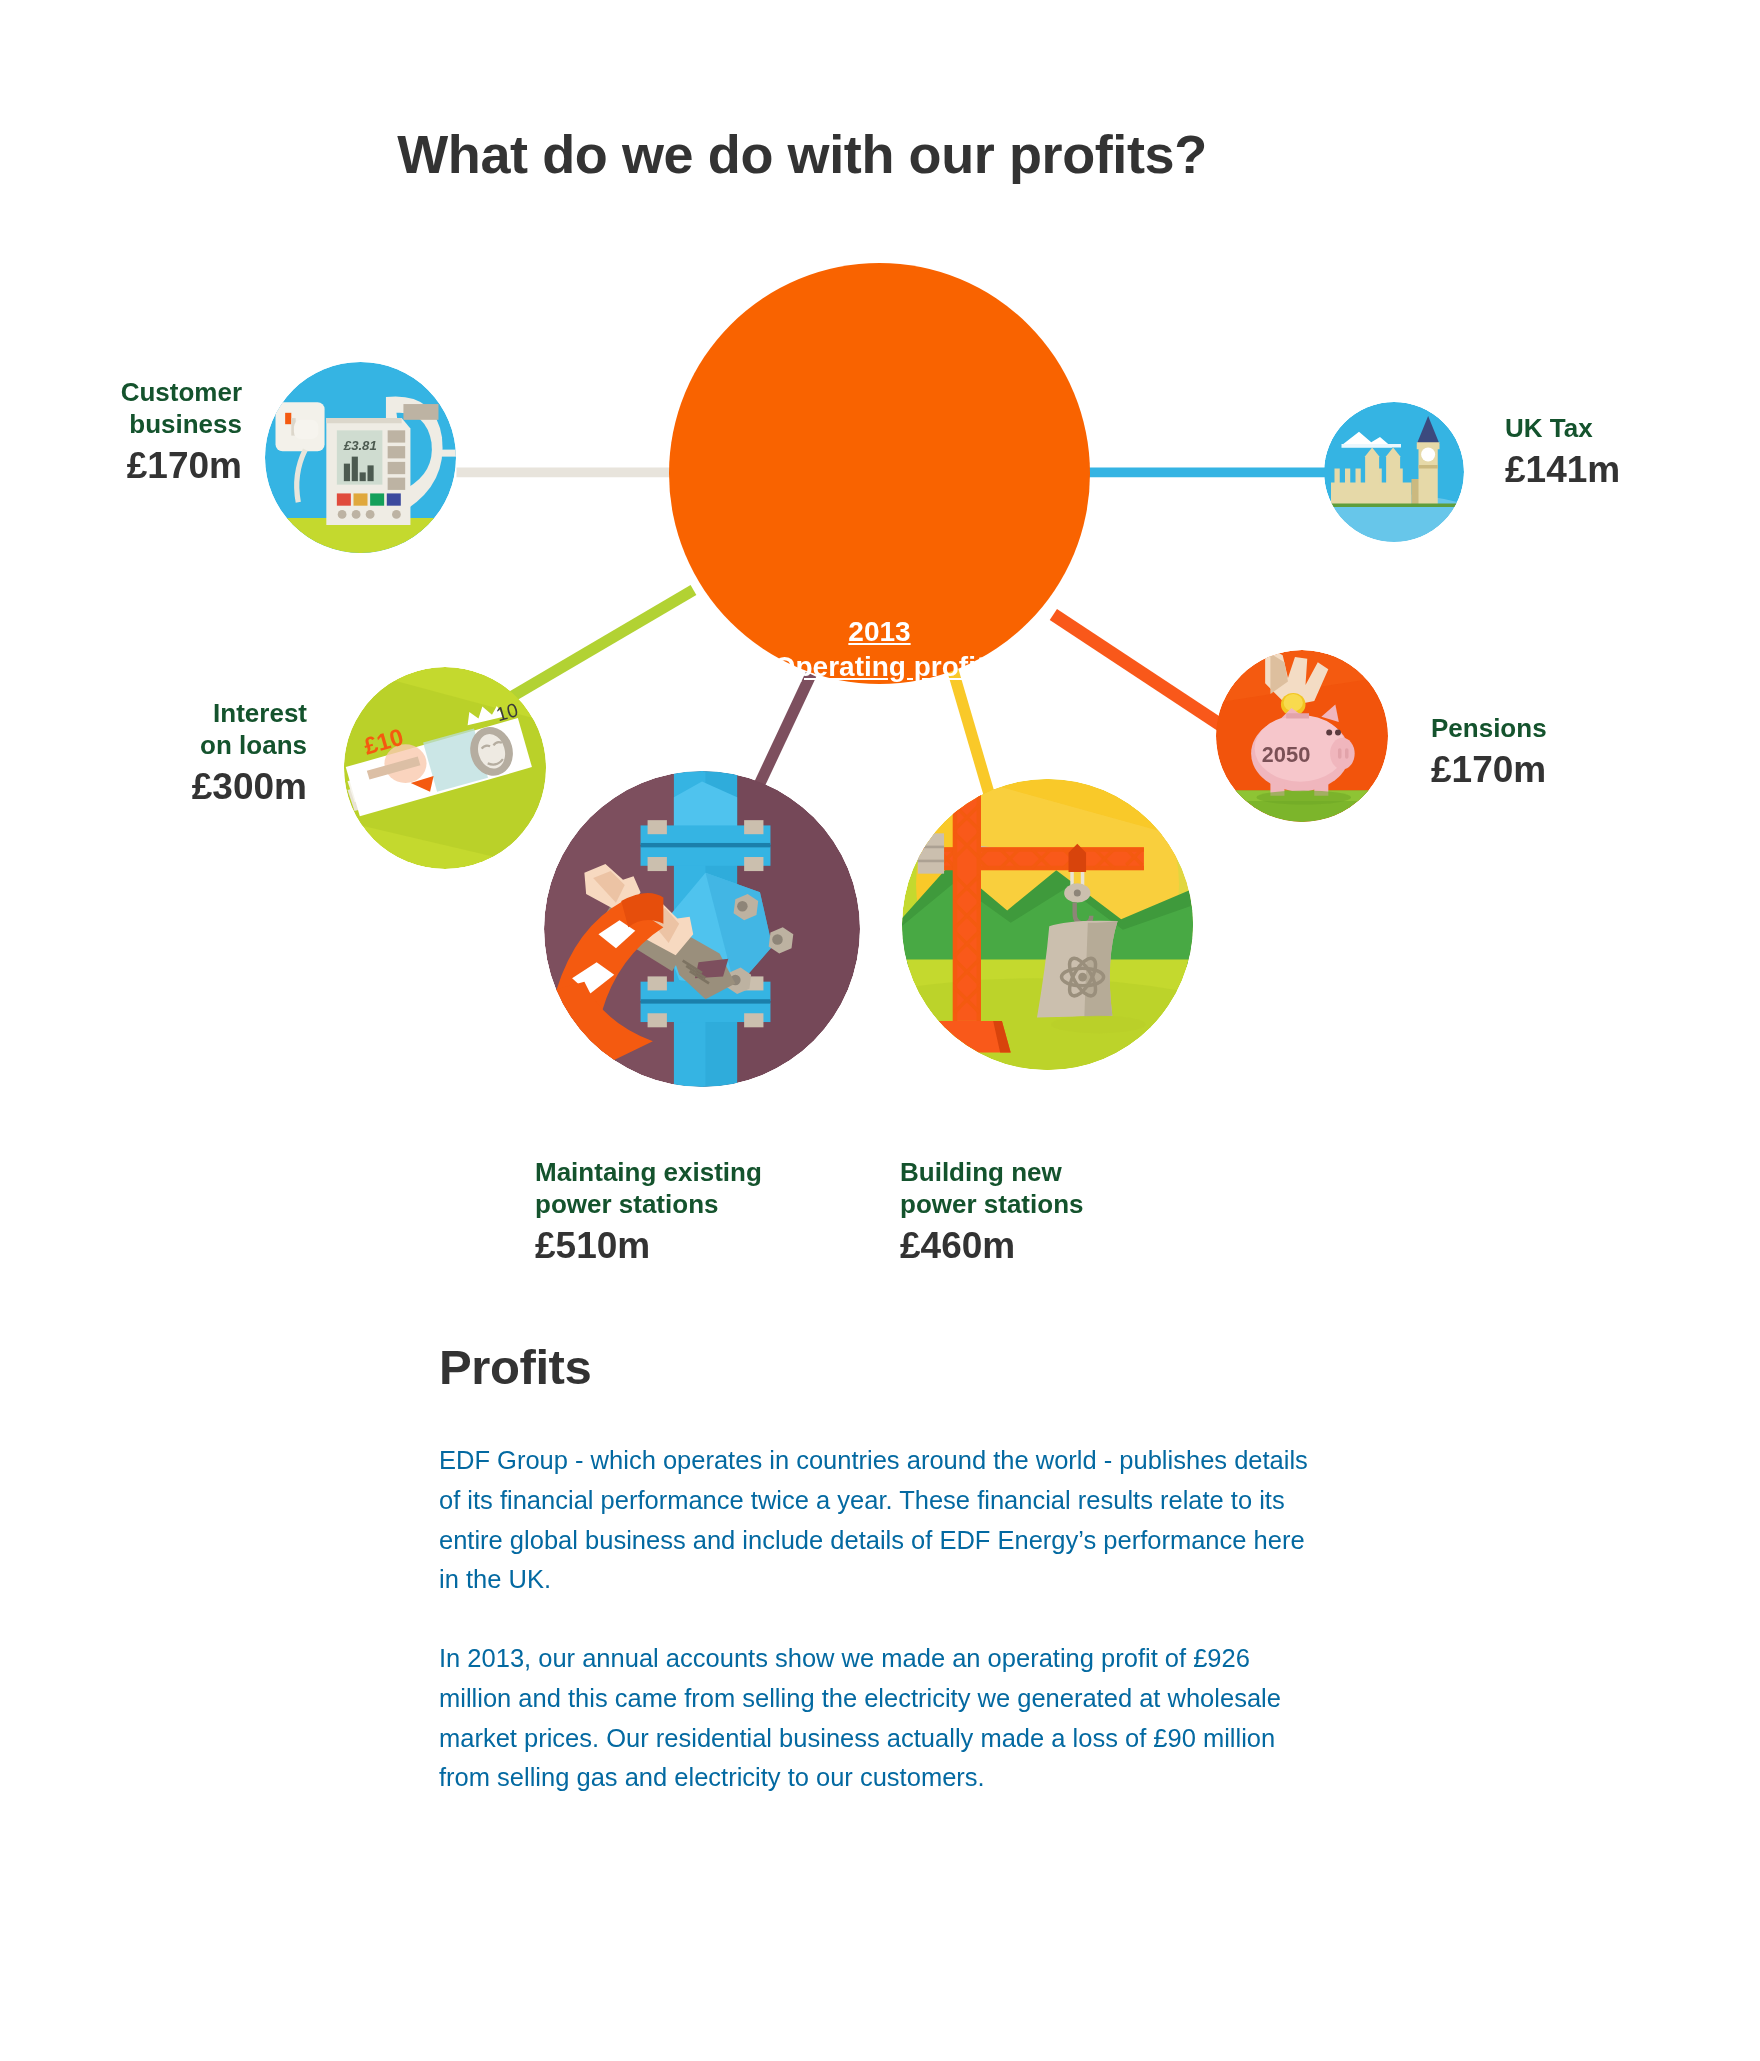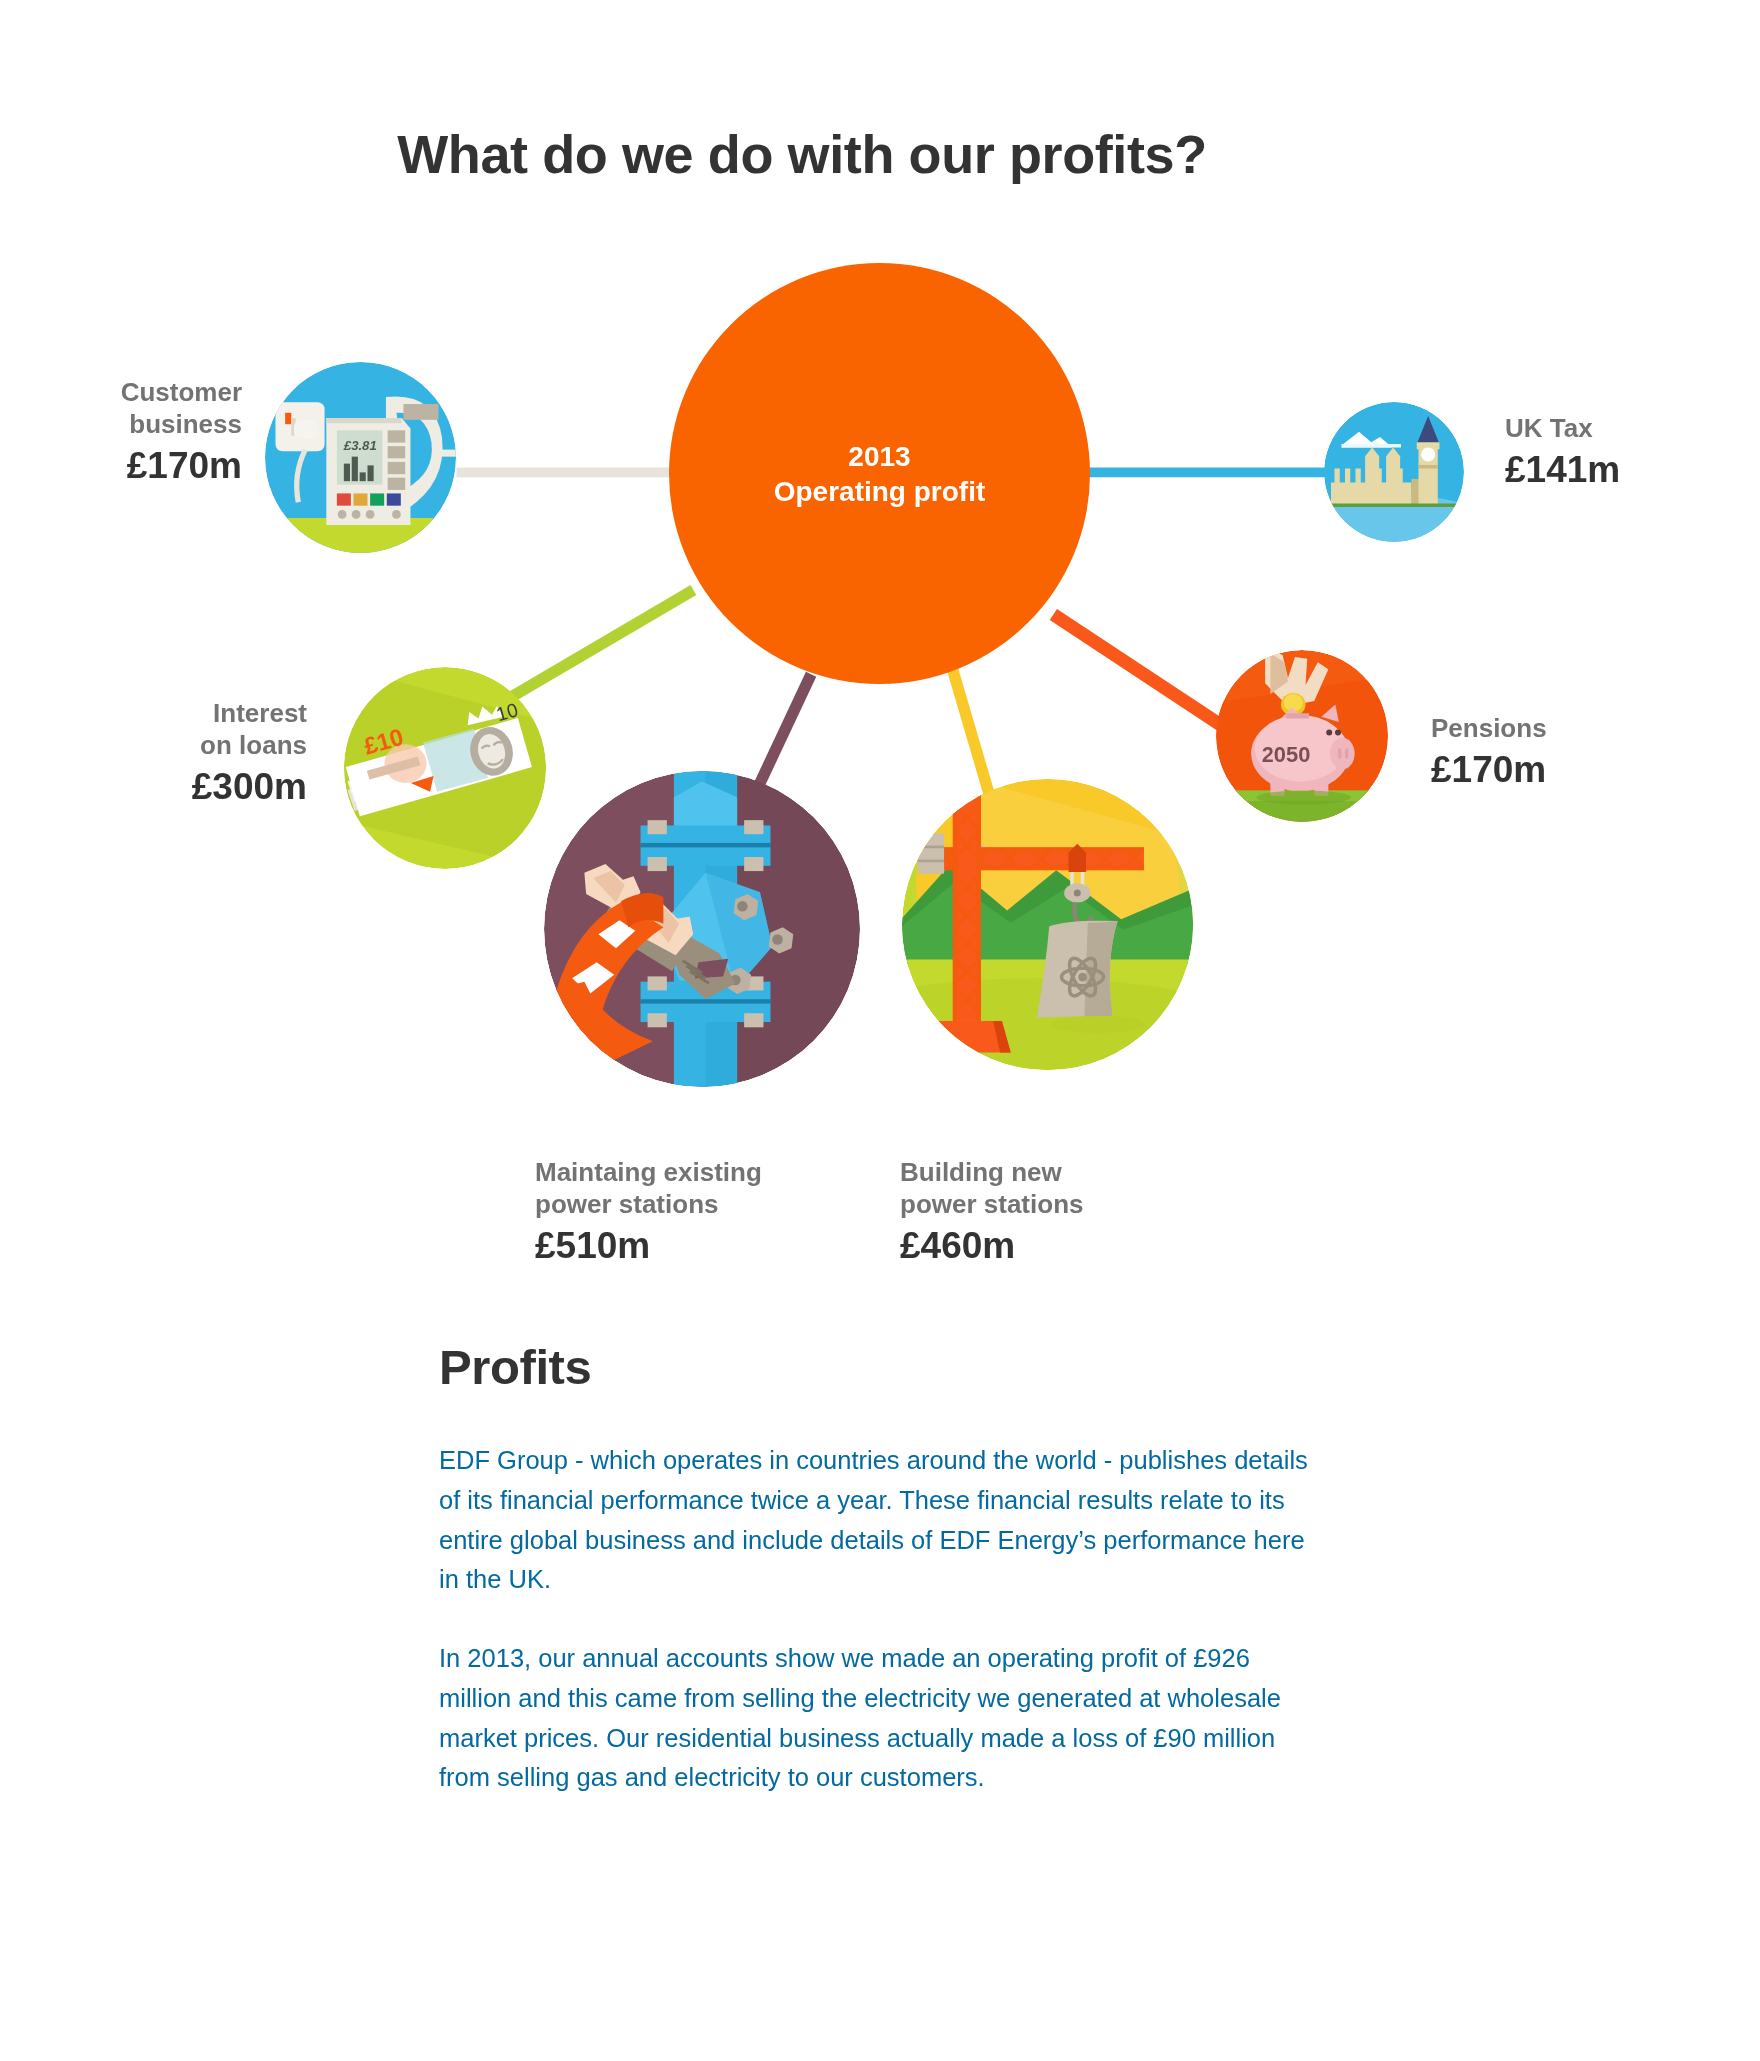--- a/index.html
+++ b/index.html
@@ -44,41 +44,42 @@
   
   #hub {
     position: absolute;
     left: 669px; top: 263px;
     width: 421px; height: 421px;
     border-radius: 50%;
     background: #f96300;
     display: flex;
     flex-direction: column;
     align-items: center;
-    justify-content: center;
+    justify-content: flex-end;
     color: #ffffff;
     text-align: center;
     z-index: 5;
+    text-decoration: underline;
   }
   #hub .hub-year { font-size: 28px; font-weight: bold; line-height: 1.25; }
   #hub .hub-caption { font-size: 28px; font-weight: bold; line-height: 1.25; }
   #hub .hub-amount { font-size: 65px; font-weight: bold; margin-top: 12.3px; letter-spacing: -0.9px; }
 
   
   .icon-circle {
     position: absolute;
     border-radius: 50%;
     overflow: hidden;
     z-index: 4;
   }
 
   
   .node-label { position: absolute; z-index: 6; }
   .node-label .nl-title {
-    font-size: 26px; font-weight: bold; color: #737373; line-height: 1.22;
+    font-size: 26px; font-weight: bold; color: #14532d; line-height: 1.22;
   }
   .node-label .nl-amount {
     font-size: 37px; font-weight: bold; color: #333333; line-height: 1.2; margin-top: 3.5px;
   }
   .node-label .nl-note {
     font-size: 22px; font-weight: normal; color: #4a4a4a; line-height: 1.3; margin-top: 21px;
   }
   .align-right { text-align: right; }
   .align-left  { text-align: left; }
   .align-center{ text-align: left; }

